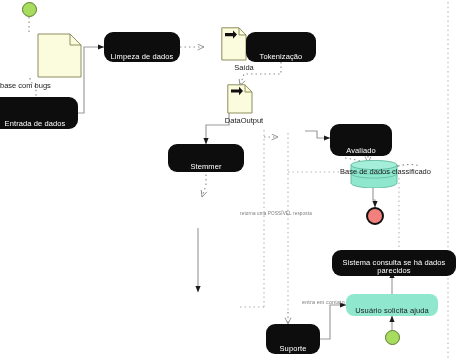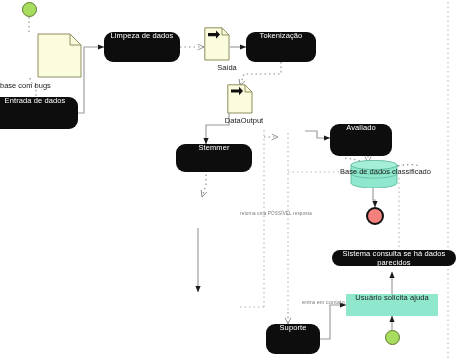--- a/index.html
+++ b/index.html
@@ -20,34 +20,34 @@
     width:456px;height:360px;
     pointer-events:none;
   }
   
   .task{
     position:absolute;
     background:#0d0d0d;
     color:#ffffff;
     border-radius:9px;
     display:flex;
-    align-items:flex-start;
+    align-items:flex-end;
     justify-content:center;
     text-align:center;
     font-size:7.5px;
     line-height:1.15;
     letter-spacing:.1px;
     padding:0 4px;
     box-sizing:border-box;
     z-index:4;
   }
   .task.mint{
     background:#8fe8ce;
     color:#1c1c1c;
-    border-radius:0;
+    border-radius:8px;
   }
   
   .docshape{
     position:absolute;
     z-index:4;
   }
   .docshape svg{display:block;}
   .doclabel{
     position:absolute;
     left:50%;
@@ -177,21 +177,21 @@
   </div>
 
   <div class="task" style="left:-8px;top:97px;width:86px;height:32px;">
     <span>Entrada de dados</span>
   </div>
 
   <div class="task" style="left:104px;top:32px;width:76px;height:30px;">
     <span>Limpeza de dados</span>
   </div>
 
-  <div class="docshape" style="left:204px;top:27px;width:46px;height:34px;">
+  <div class="docshape" style="left:221px;top:27px;width:46px;height:34px;">
     <svg width="26" height="34" viewBox="0 0 26 34">
       <path d="M0.8,0.8 L18,0.8 L25,8 L25,33 L0.8,33 Z" fill="#fbfbdd" stroke="#8e8e5e" stroke-width="1"></path>
       <path d="M18,0.8 L18,8 L25,8" fill="none" stroke="#8e8e5e" stroke-width="1"></path>
       <path d="M4,6 L12,6 L12,3.4 L16,7.6 L12,11.8 L12,9.2 L4,9.2 Z" fill="#111111"></path>
     </svg>
     <span class="doclabel">Saída</span>
   </div>
 
   <div class="task" style="left:246px;top:32px;width:70px;height:30px;">
     <span>Tokenização</span>
@@ -199,21 +199,21 @@
 
   <div class="docshape" style="left:227px;top:84px;width:34px;height:30px;">
     <svg width="26" height="30" viewBox="0 0 26 30">
       <path d="M0.8,0.8 L18,0.8 L25,8 L25,29 L0.8,29 Z" fill="#fbfbdd" stroke="#8e8e5e" stroke-width="1"></path>
       <path d="M18,0.8 L18,8 L25,8" fill="none" stroke="#8e8e5e" stroke-width="1"></path>
       <path d="M4,5.4 L12,5.4 L12,2.8 L16,7 L12,11.2 L12,8.6 L4,8.6 Z" fill="#111111"></path>
     </svg>
     <span class="doclabel">DataOutput</span>
   </div>
 
-  <div class="task" style="left:176px;top:144px;width:76px;height:28px;">
+  <div class="task" style="left:168px;top:144px;width:76px;height:28px;">
     <span>Stemmer</span>
   </div>
 
 
 
 
   <div class="task" style="left:330px;top:124px;width:62px;height:32px;">
     <span>Avaliado</span>
   </div>
 
@@ -226,21 +226,21 @@
     </svg>
   </div>
   <span class="storelabel" style="left:340px;top:167px;">Base de dados classificado</span>
 
   <div class="event end" style="left:366px;top:207px;width:18px;height:18px;"></div>
 
   <div class="task" style="left:266px;top:324px;width:54px;height:30px;">
     <span>Suporte</span>
   </div>
 
-  <div class="task" style="left:332px;top:250px;width:124px;height:16px;">
+  <div class="task" style="left:332px;top:250px;width:124px;height:26px;">
     <span>Sistema consulta se há dados parecidos</span>
   </div>
 
   <div class="task mint" style="left:346px;top:294px;width:92px;height:22px;">
     <span>Usuário solicita ajuda</span>
   </div>
 
   <div class="event start" style="left:385px;top:330px;width:15px;height:15px;"></div>
 
   <span class="edgelabel" style="left:240px;top:211px;">retorna uma  POSSÍVEL resposta</span>

